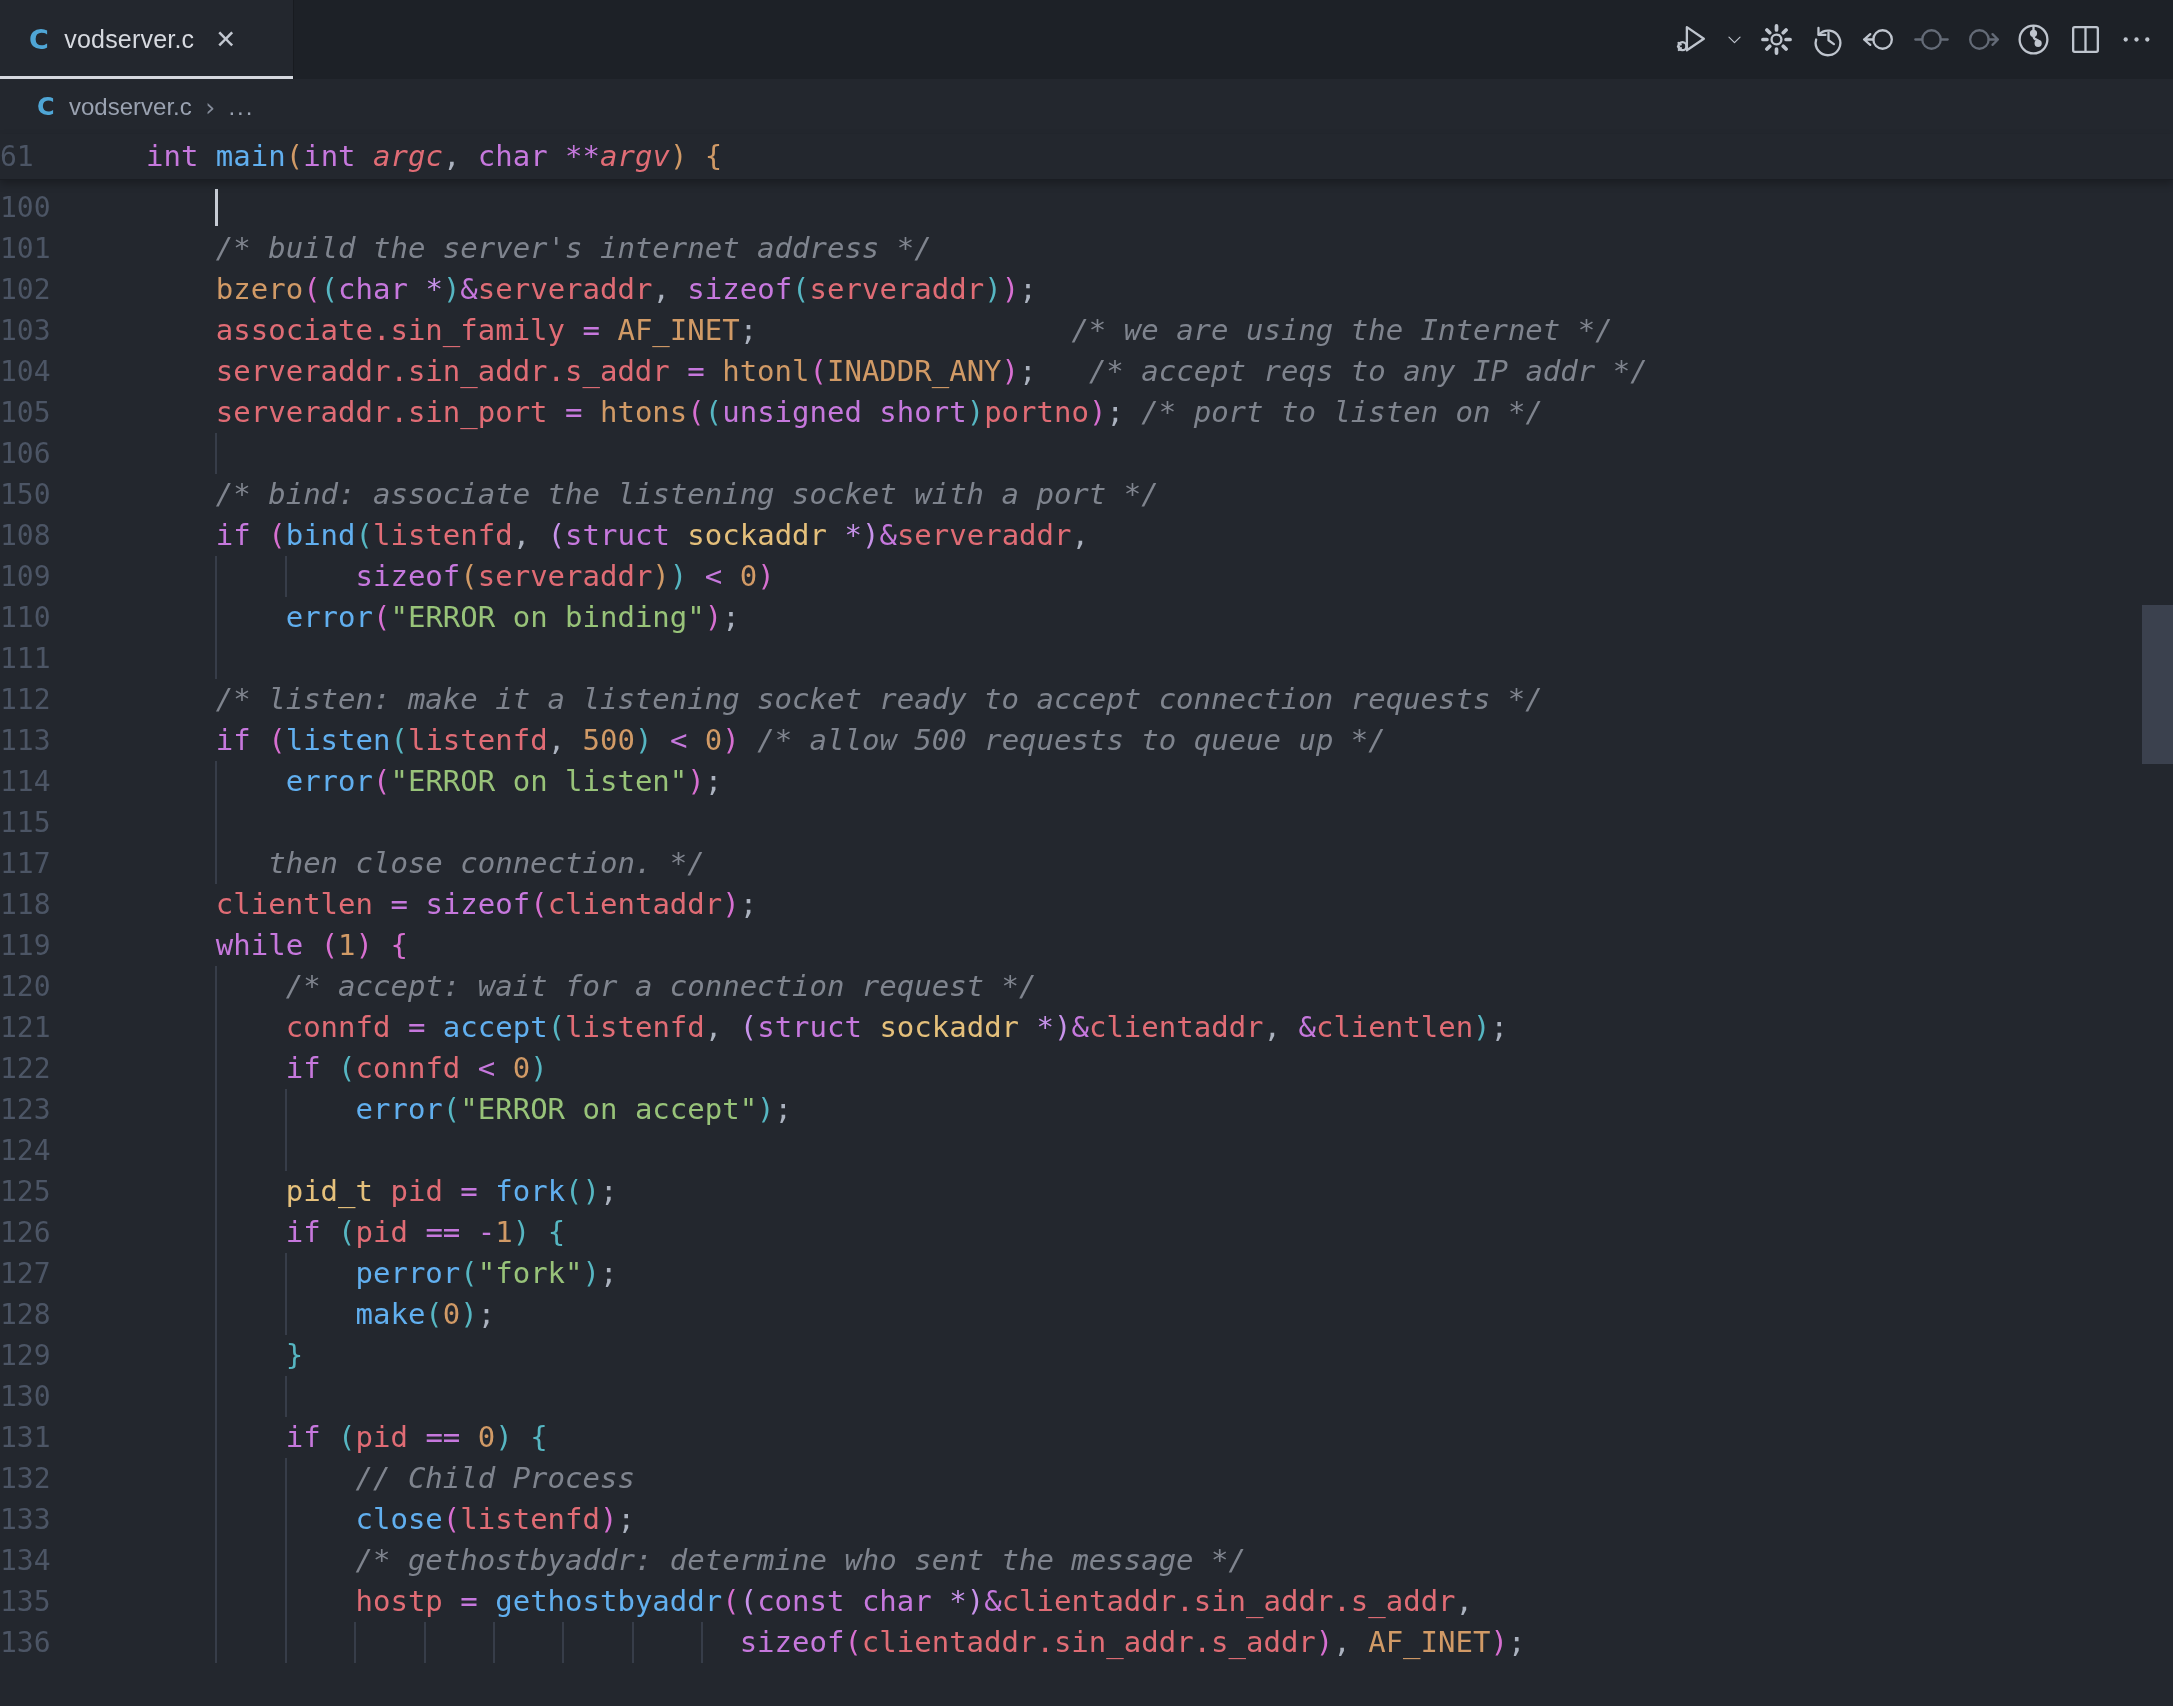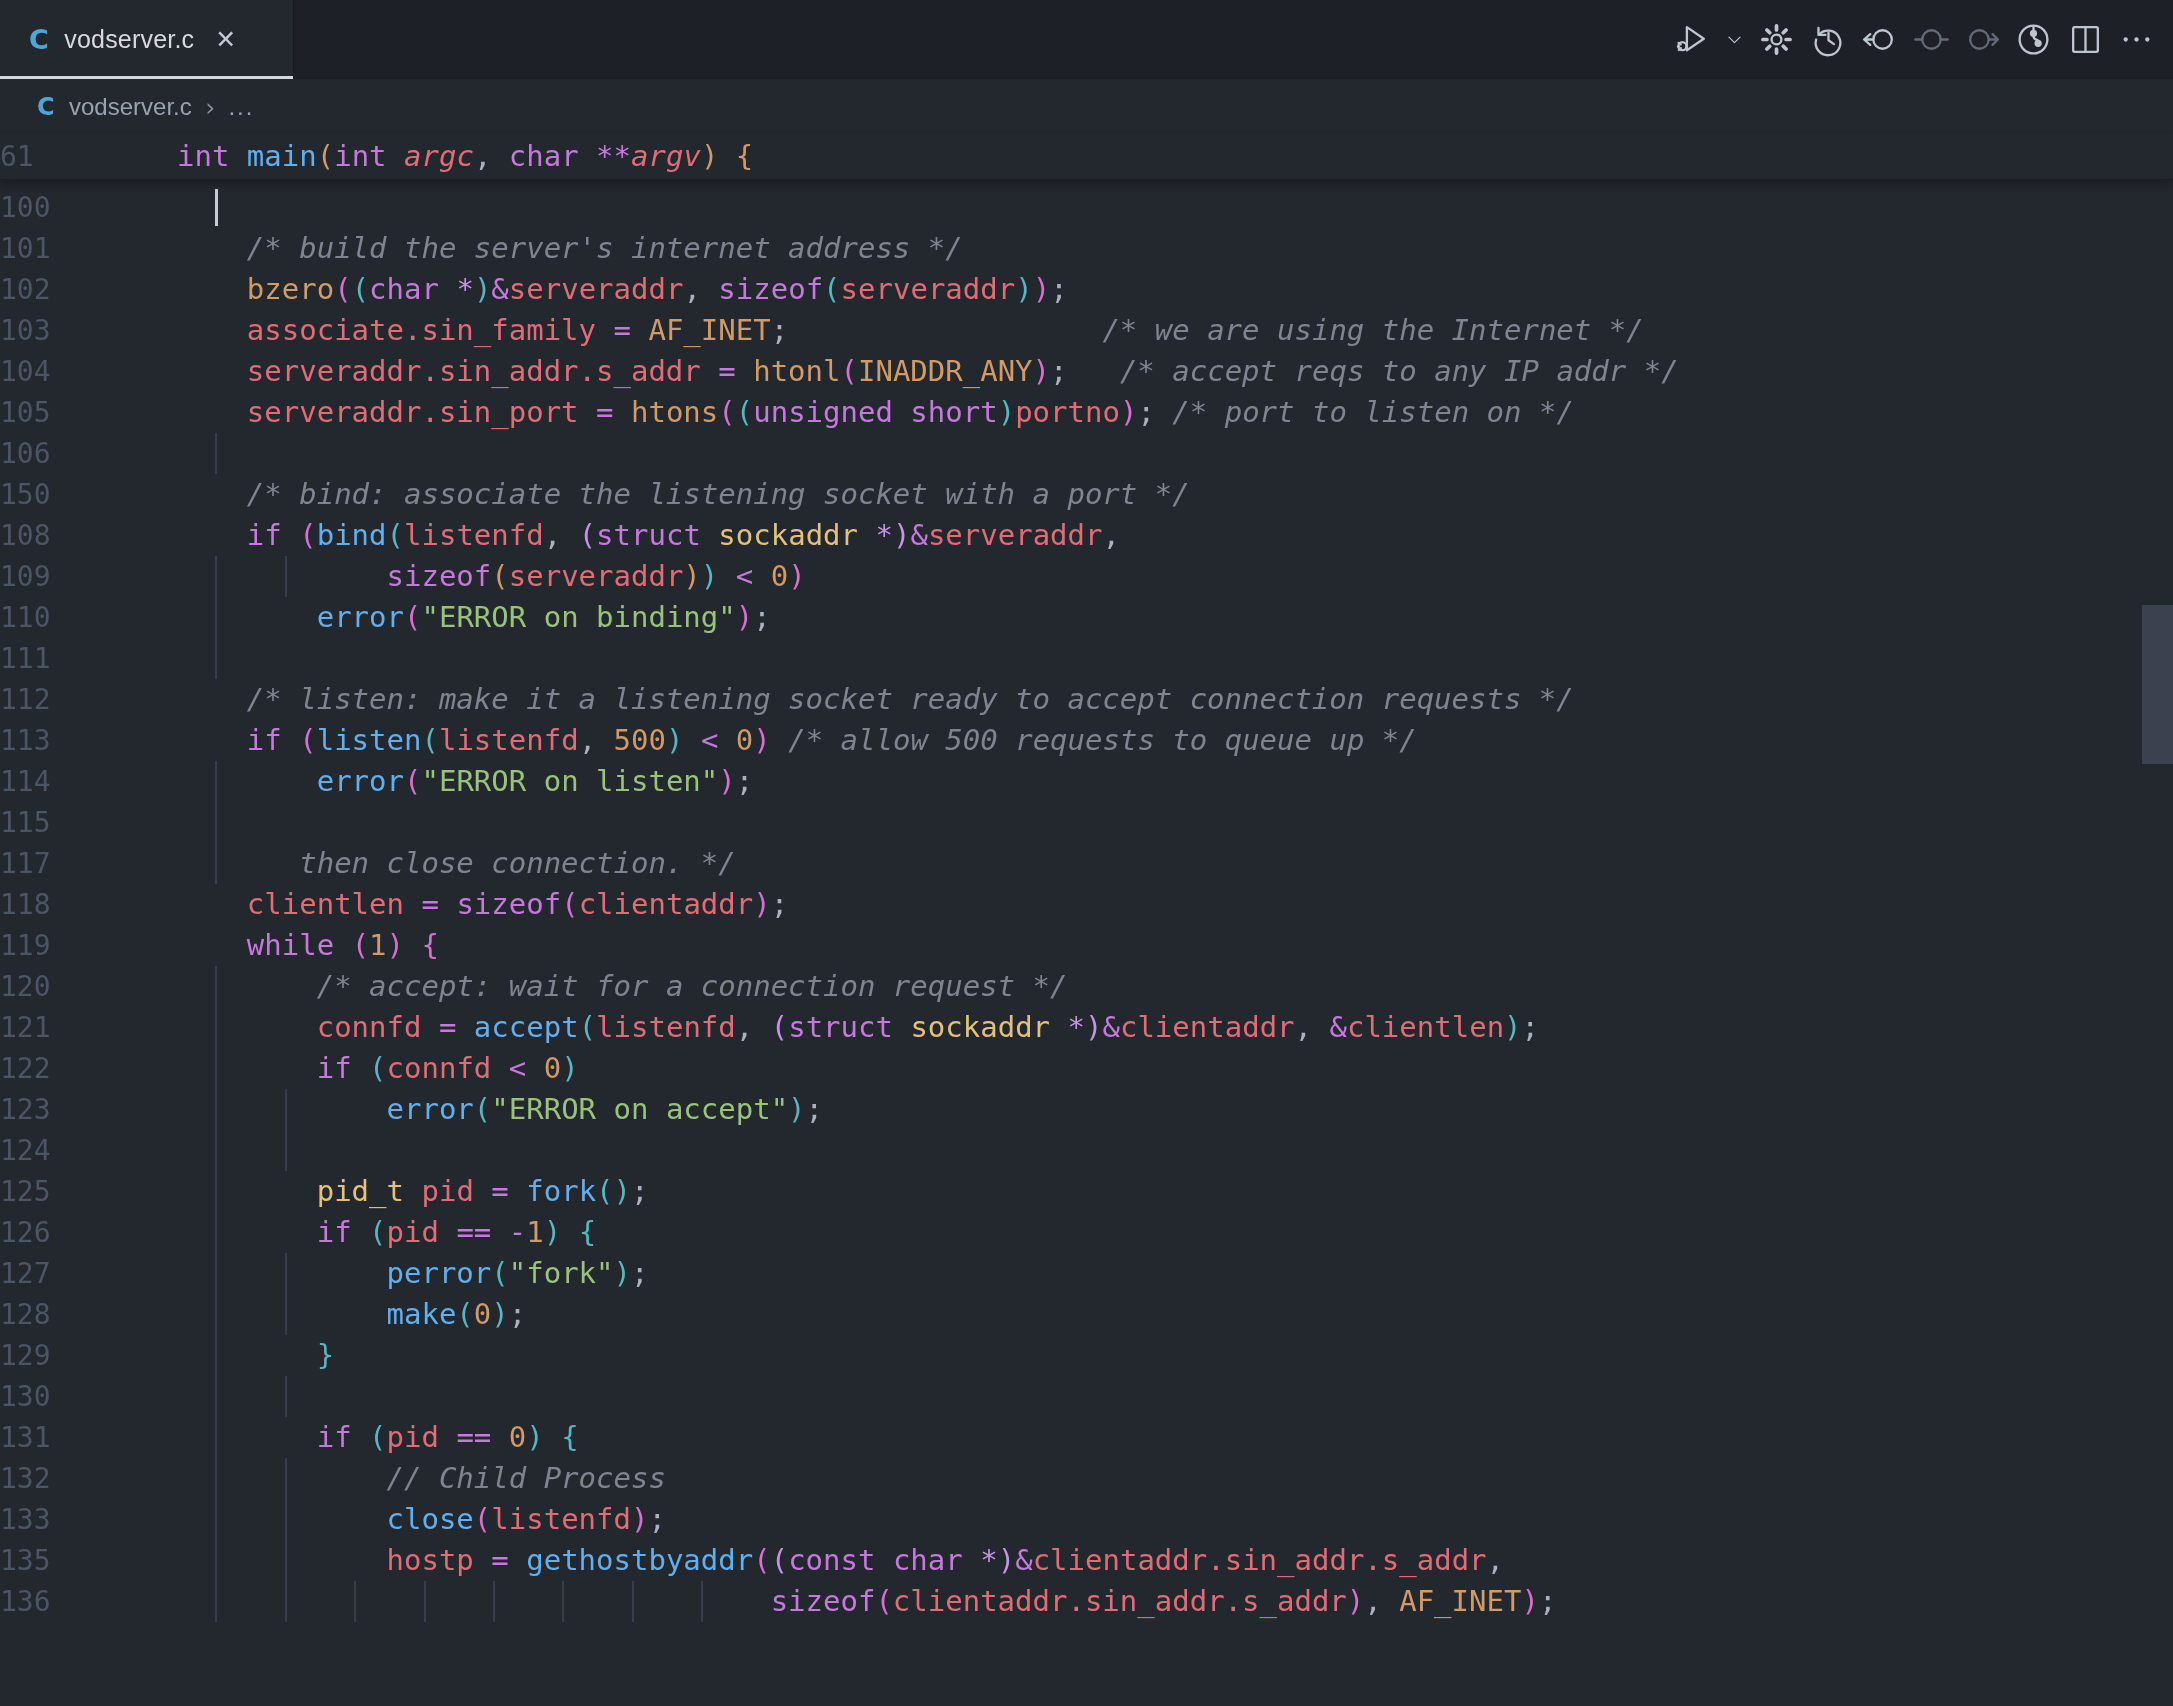--- a/index.html
+++ b/index.html
@@ -25,21 +25,21 @@
   .bc-file{color:#9aa2b1;font-family:"Liberation Sans","DejaVu Sans",sans-serif;font-size:24px;}
   .bc-sep{color:#848b99;font-size:25px;margin:0 13.4px;font-family:"DejaVu Sans",sans-serif;}
   .bc-ellipsis{color:#9aa2b1;font-size:24px;letter-spacing:1.9px;font-family:"Liberation Sans",sans-serif;}
 
   
   .sticky{position:absolute;left:0;top:134px;width:2173px;height:46px;background:#23272e;border-bottom:1px solid #1a1d23;box-shadow:0 3.8px 7.7px rgba(0,0,0,.25);z-index:5;}
   .code-area{position:absolute;left:0;top:187px;width:2173px;}
   .line{position:relative;height:41px;white-space:pre;font-size:29px;line-height:41px;}
   .sticky .line{height:45px;line-height:45px;}
   .num{position:absolute;left:0;top:0;width:94px;text-align:left;color:#4c5565;font-size:28px;}
-  .code{position:absolute;left:146px;top:0;white-space:pre;margin-left:31px;}
+  .code{position:absolute;left:146px;top:0;white-space:pre;}
   .guide{position:absolute;top:0;width:1.9px;height:100%;background:#373d49;}
   .cursor{position:absolute;top:1.9px;width:2.9px;height:37px;background:#c6cbd4;}
 
   
   .seg-k{color:#c678dd;}                 
   .seg-f{color:#61afef;}                 
   .seg-t{color:#e5c07b;}                 
   .seg-o{color:#d19a66;}                 
   .seg-r{color:#e06c75;}                 
   .seg-ri{color:#e06c75;font-style:italic;} 
@@ -171,20 +171,21 @@
       <div class="line"><span class="num">124</span><span class="guide" style="left: 215px;"></span><span class="guide" style="left: 285px;"></span><span class="code"></span></div>
       <div class="line"><span class="num">125</span><span class="guide" style="left: 215px;"></span><span class="code"><span class="seg-w">        </span><span class="seg-t">pid_t</span><span class="seg-w"> </span><span class="seg-r">pid</span><span class="seg-w"> </span><span class="seg-k">=</span><span class="seg-w"> </span><span class="seg-f">fork</span><span class="seg-pc">(</span><span class="seg-pc">)</span><span class="seg-w">;</span></span></div>
       <div class="line"><span class="num">126</span><span class="guide" style="left: 215px;"></span><span class="code"><span class="seg-w">        </span><span class="seg-k">if</span><span class="seg-w"> </span><span class="seg-pc">(</span><span class="seg-r">pid</span><span class="seg-w"> </span><span class="seg-k">==</span><span class="seg-w"> </span><span class="seg-k">-</span><span class="seg-o">1</span><span class="seg-pc">)</span><span class="seg-w"> </span><span class="seg-pc">{</span></span></div>
       <div class="line"><span class="num">127</span><span class="guide" style="left: 215px;"></span><span class="guide" style="left: 285px;"></span><span class="code"><span class="seg-w">            </span><span class="seg-f">perror</span><span class="seg-pc">(</span><span class="seg-g">"fork"</span><span class="seg-pc">)</span><span class="seg-w">;</span></span></div>
       <div class="line"><span class="num">128</span><span class="guide" style="left: 215px;"></span><span class="guide" style="left: 285px;"></span><span class="code"><span class="seg-w">            </span><span class="seg-f">make</span><span class="seg-pc">(</span><span class="seg-o">0</span><span class="seg-pc">)</span><span class="seg-w">;</span></span></div>
       <div class="line"><span class="num">129</span><span class="guide" style="left: 215px;"></span><span class="code"><span class="seg-w">        </span><span class="seg-pc">}</span></span></div>
       <div class="line"><span class="num">130</span><span class="guide" style="left: 215px;"></span><span class="guide" style="left: 285px;"></span><span class="code"></span></div>
       <div class="line"><span class="num">131</span><span class="guide" style="left: 215px;"></span><span class="code"><span class="seg-w">        </span><span class="seg-k">if</span><span class="seg-w"> </span><span class="seg-pc">(</span><span class="seg-r">pid</span><span class="seg-w"> </span><span class="seg-k">==</span><span class="seg-w"> </span><span class="seg-o">0</span><span class="seg-pc">)</span><span class="seg-w"> </span><span class="seg-pc">{</span></span></div>
       <div class="line"><span class="num">132</span><span class="guide" style="left: 215px;"></span><span class="guide" style="left: 285px;"></span><span class="code"><span class="seg-w">            </span><span class="seg-c">// Child Process</span></span></div>
       <div class="line"><span class="num">133</span><span class="guide" style="left: 215px;"></span><span class="guide" style="left: 285px;"></span><span class="code"><span class="seg-w">            </span><span class="seg-f">close</span><span class="seg-pp">(</span><span class="seg-r">listenfd</span><span class="seg-pp">)</span><span class="seg-w">;</span></span></div>
+      <div class="line"><span class="num">134</span><span class="guide" style="left: 215px;"></span><span class="guide" style="left: 285px;"></span><span class="code"><span class="seg-w">            </span><span class="seg-c">/* gethostbyaddr: determine who sent the message */</span></span></div>
       <div class="line"><span class="num">135</span><span class="guide" style="left: 215px;"></span><span class="guide" style="left: 285px;"></span><span class="code"><span class="seg-w">            </span><span class="seg-r">hostp</span><span class="seg-w"> </span><span class="seg-k">=</span><span class="seg-w"> </span><span class="seg-f">gethostbyaddr</span><span class="seg-pp">(</span><span class="seg-pv">(</span><span class="seg-k">const char</span><span class="seg-w"> </span><span class="seg-pv">*)</span><span class="seg-k">&amp;</span><span class="seg-r">clientaddr.sin_addr.s_addr</span><span class="seg-w">,</span></span></div>
       <div class="line"><span class="num">136</span><span class="guide" style="left: 215px;"></span><span class="guide" style="left: 285px;"></span><span class="guide" style="left: 354px;"></span><span class="guide" style="left: 424px;"></span><span class="guide" style="left: 493px;"></span><span class="guide" style="left: 562px;"></span><span class="guide" style="left: 632px;"></span><span class="guide" style="left: 701px;"></span><span class="code"><span class="seg-w">                                  </span><span class="seg-k">sizeof</span><span class="seg-pp">(</span><span class="seg-r">clientaddr.sin_addr.s_addr</span><span class="seg-pp">)</span><span class="seg-w">, </span><span class="seg-o">AF_INET</span><span class="seg-pp">)</span><span class="seg-w">;</span></span></div>
     </div>
 
   <div class="scroll-thumb"></div>
 
 </div>
 
 
 </body></html>

